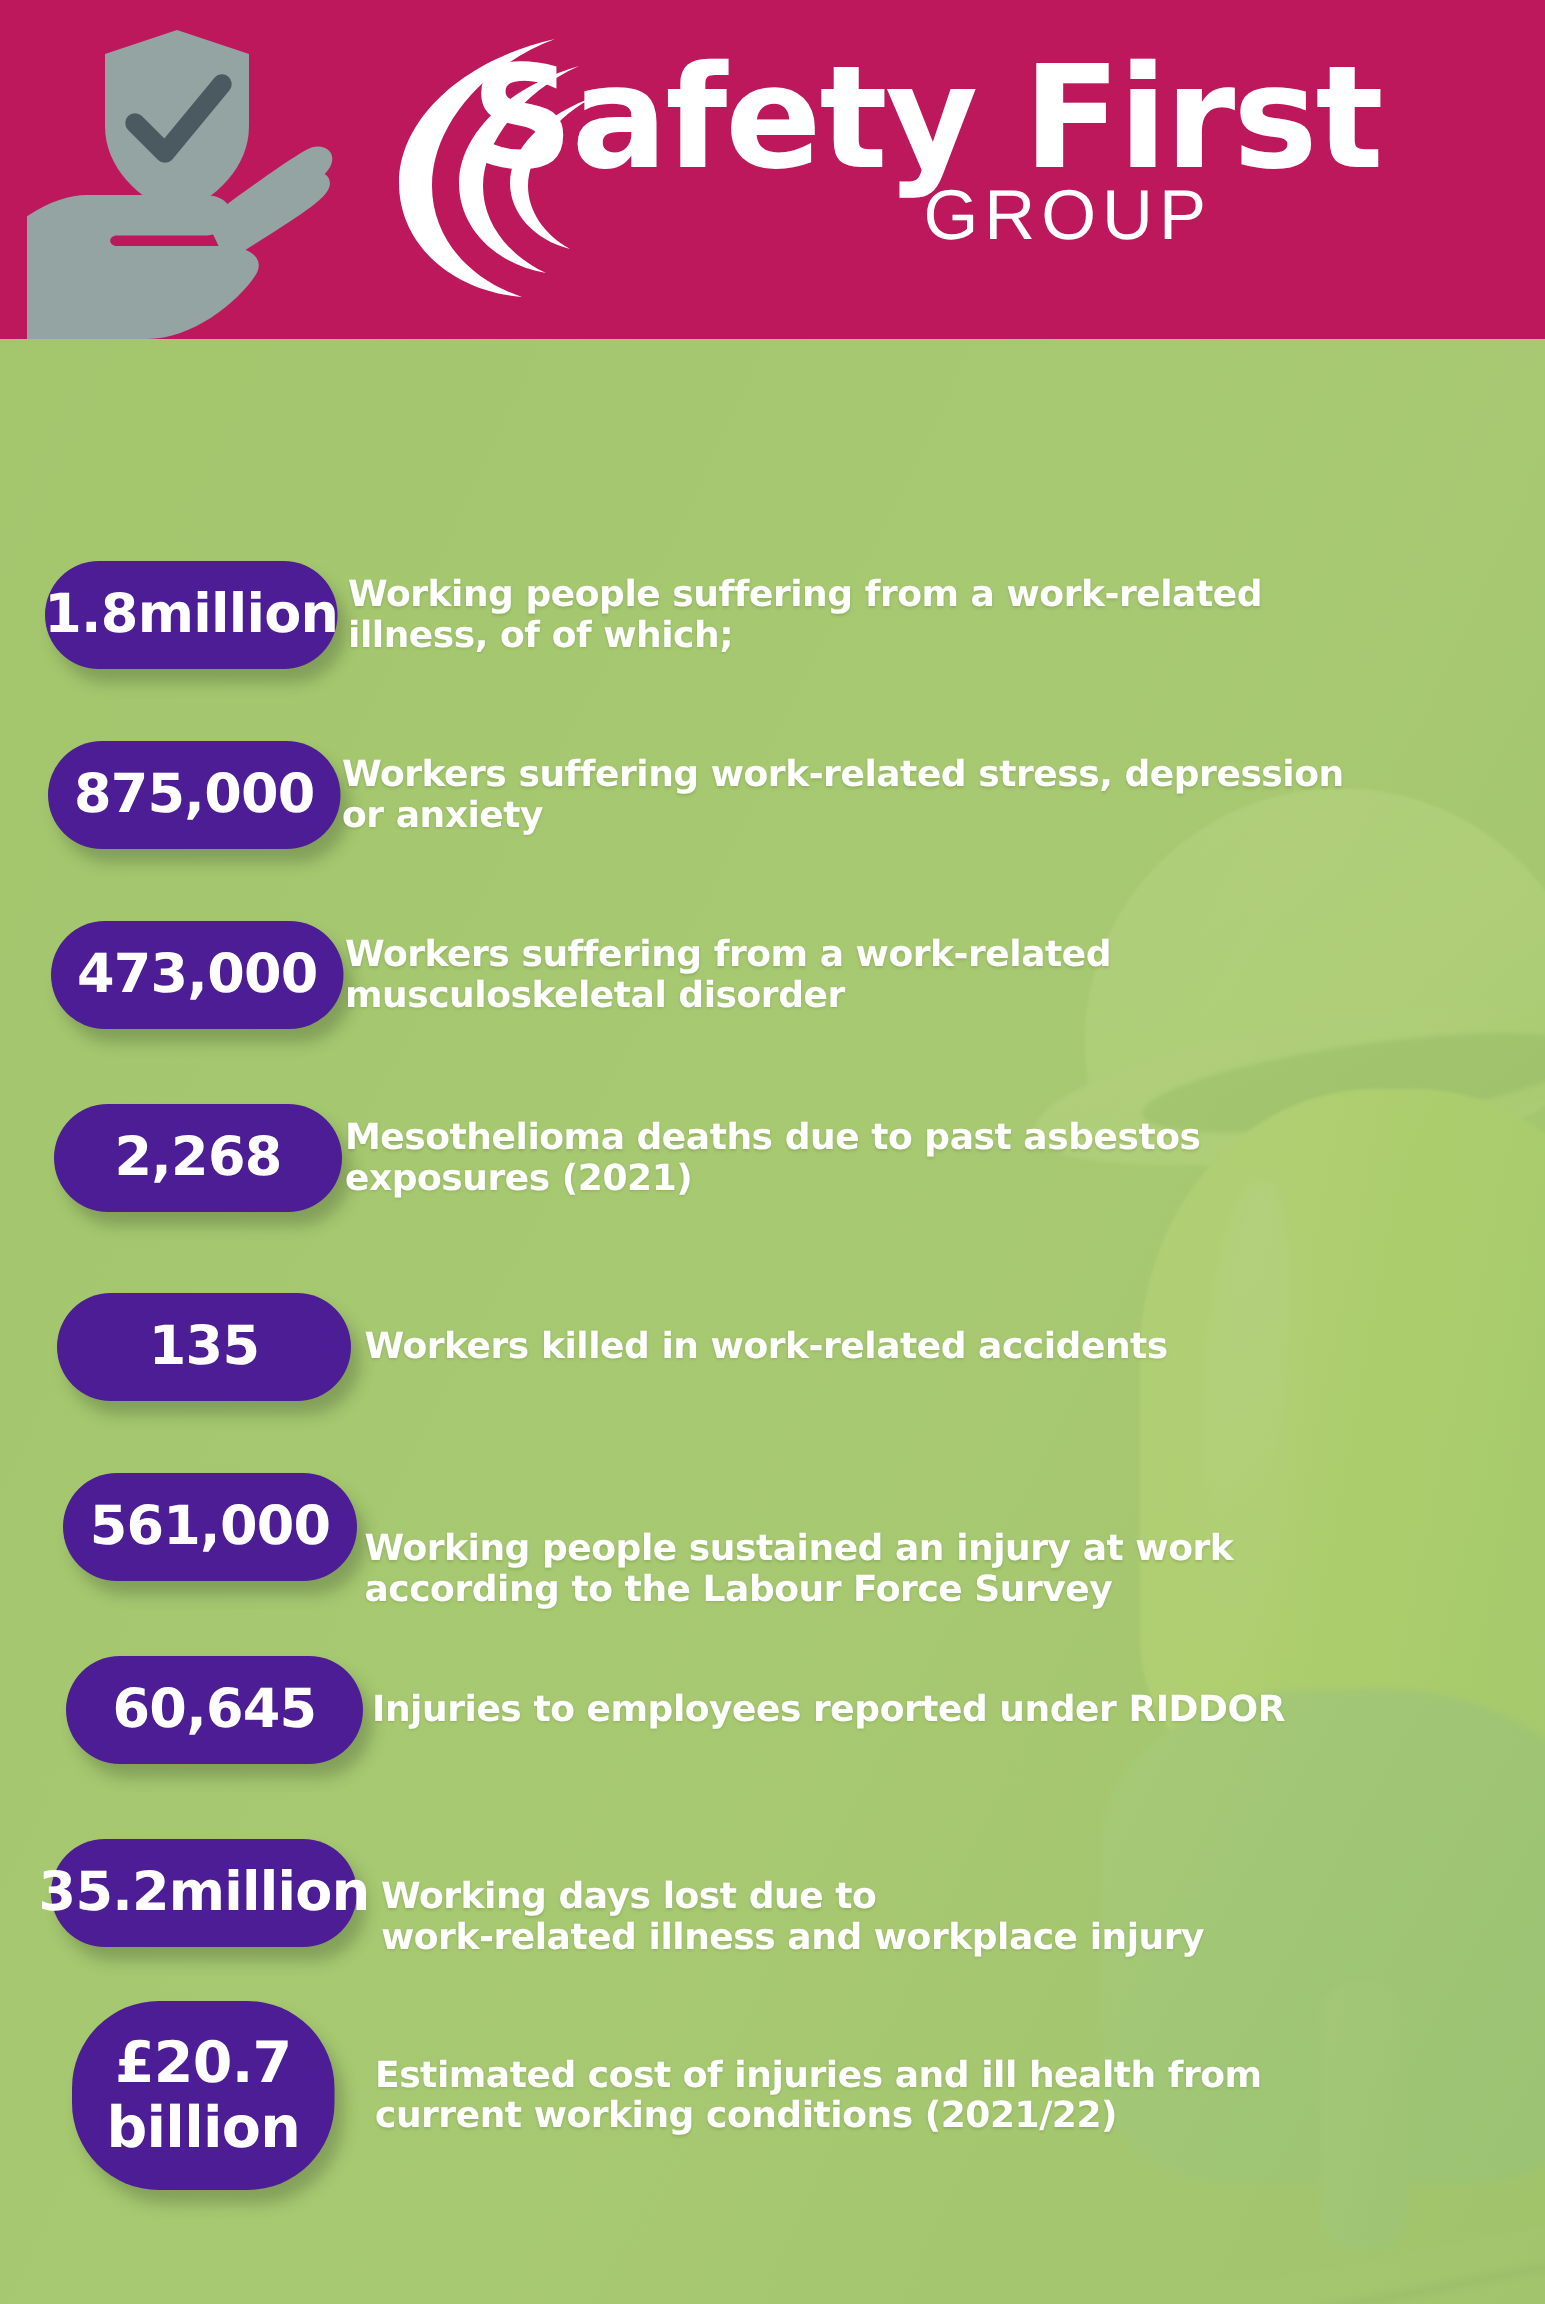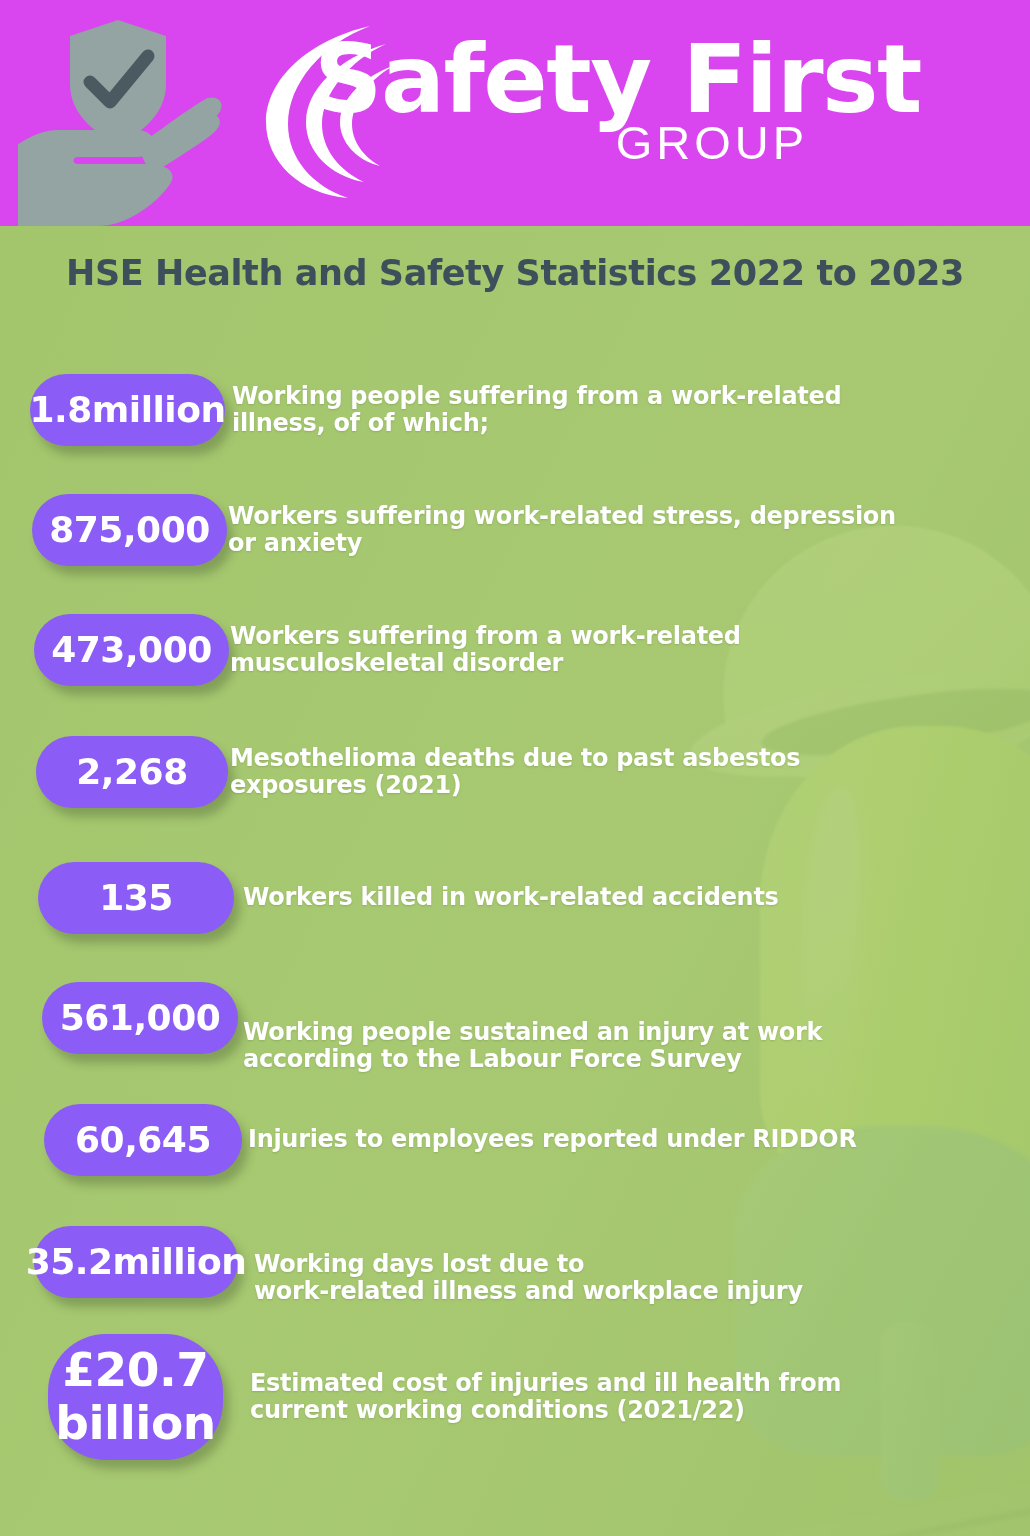--- a/index.html
+++ b/index.html
@@ -148,21 +148,21 @@
        rgba(168,201,115,0.70) 62%,
        rgba(163,197,110,0.62) 100%);
   }
 
   
   .header {
     position: absolute;
     left: 0; top: 0;
     width: 1030px;
     height: 226px;
-    background: #d946ef;
+    background: #be185d;
     overflow: hidden;
     text-decoration: underline;
   }
 
   .hand-icon {
     position: absolute;
     left: 18px;
     top: 12px;
     width: 230px;
     height: 214px;
@@ -240,36 +240,36 @@
   }
 
   .pill {
     position: relative;
     flex: none;
     display: flex;
     align-items: center;
     justify-content: center;
     height: 72px;
     padding: 0 16px;
-    background: #8b5cf6;
+    background: #4c1d95;
     color: #ffffff;
     border-radius: 40px;
     font-weight: bold;
     font-size: 36px;
     line-height: 1.04;
     text-align: center;
     letter-spacing: -0.5px;
     white-space: pre-line;
     box-shadow: 6px 9px 10px rgba(60,75,45,0.32);
     font-family: "DejaVu Sans", sans-serif;
   }
   .pill.tall {
     height: 126px;
     border-radius: 58px;
-    font-size: 47px;
+    font-size: 38px;
     line-height: 1.12;
   }
 
   .desc {
     flex: 1;
     color: #ffffff;
     font-weight: bold;
     font-size: 24px;
     line-height: 1.14;
     letter-spacing: -0.3px;
@@ -326,21 +326,20 @@
                  C110 138 100 122 100 106 C100 86 118 58 146 46 Z" fill="#ffffff"></path>
       </svg>
       <div class="logo-words">
         <div class="logo-main">Safety First</div>
         <div class="logo-sub">GROUP</div>
       </div>
     </div>
   </div>
 
   <div class="title-block">
-    <span class="title-line">HSE Health and Safety Statistics 2022 to 2023</span>
   </div>
 
   <div class="rows" id="rows">
       <div class="row" style="position: absolute; left: 0px; top: 0px;">
         <div class="pill" style="position: absolute; left: 30px; width: 195px; top: 0px;">1.8million</div>
         <div class="desc" style="position: absolute; left: 232px; width: 775px; top: 0px; height: 72px; display: flex; align-items: center;">Working people suffering from a work-related
 illness, of of which;</div>
       </div>
       <div class="row" style="position: absolute; left: 0px; top: 120px;">
         <div class="pill" style="position: absolute; left: 32px; width: 195px; top: 0px;">875,000</div>

